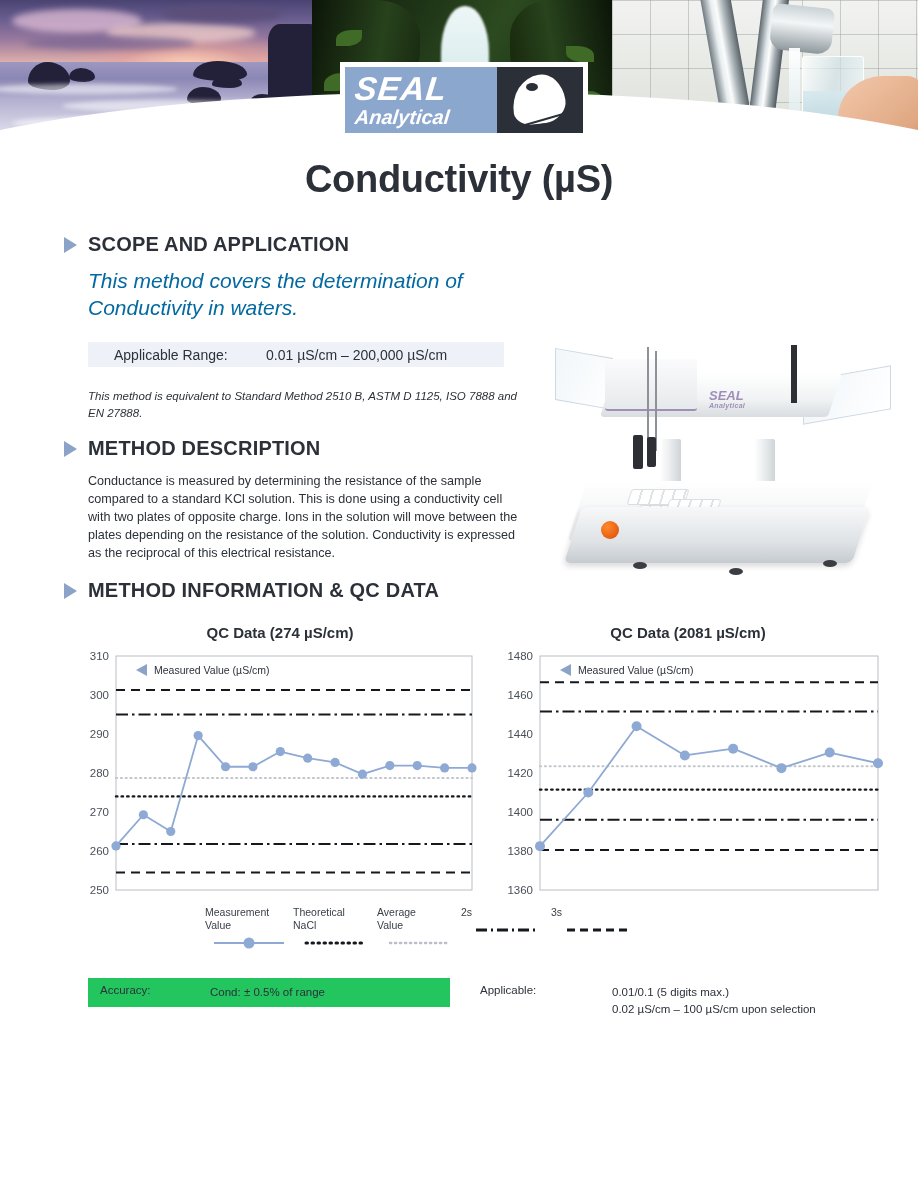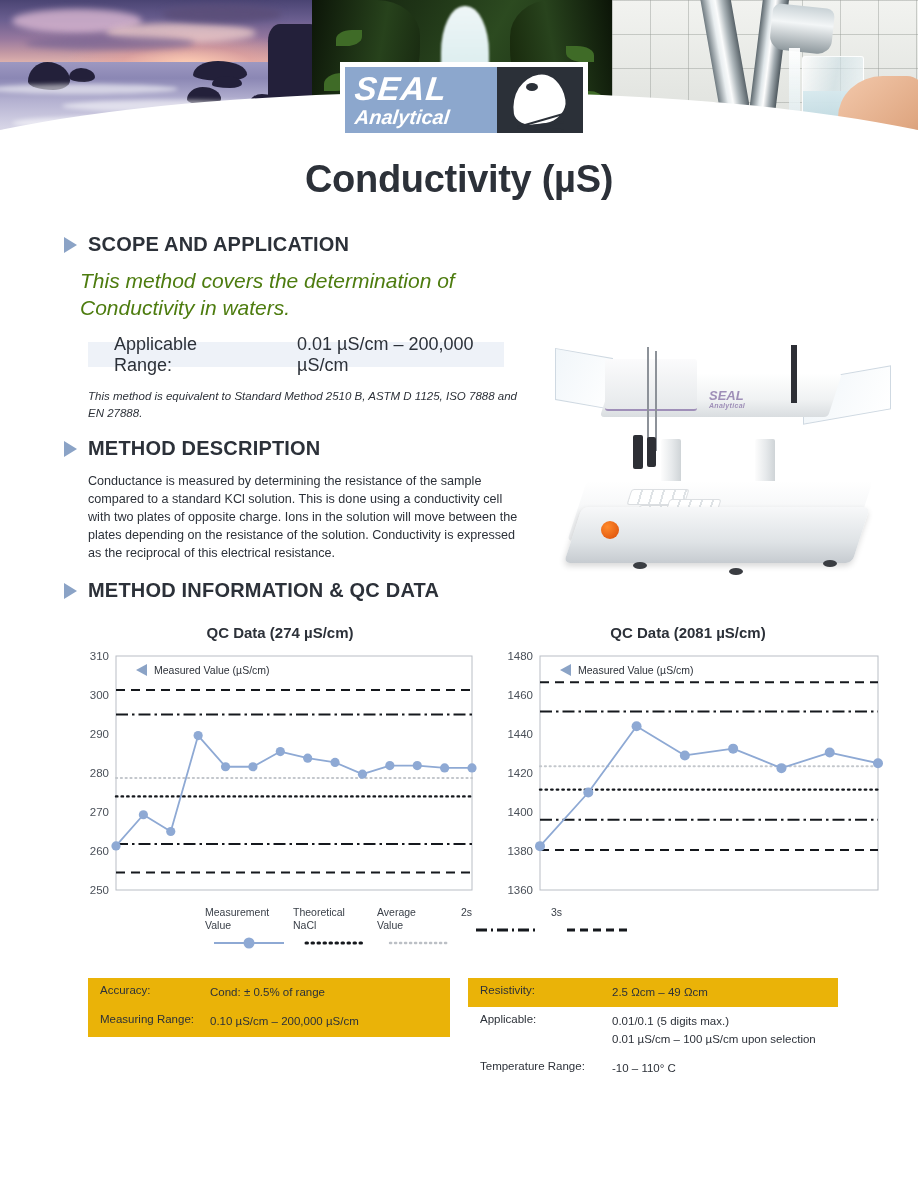--- a/index.html
+++ b/index.html
@@ -160,27 +160,27 @@
   }
   .section-title {
     font-size: 20px; font-weight: bold; color: #2c3139; letter-spacing: .2px;
   }
   #head-scope { top: 233px; left: 64px; }
   #head-desc  { top: 437px; left: 64px; }
   #head-info  { top: 579px; left: 64px; }
 
   
   .scope-lead {
-    position: absolute; top: 267px; left: 80px; width: 430px;
-    font-size: 21px; font-style: italic; color: #4d7c0f; line-height: 1.3;
+    position: absolute; top: 267px; left: 88px; width: 430px;
+    font-size: 21px; font-style: italic; color: #0369a1; line-height: 1.3;
   }
   .range-box {
     position: absolute; top: 342px; left: 88px; width: 416px; height: 25px;
     background: #eef2f8; display: flex; align-items: center;
-    font-size: 18px; color: #2c3139; gap: 48px;
+    font-size: 14px; color: #2c3139;
   }
   .range-label { margin-left: 26px; width: 152px; }
   .range-value { }
   .equiv-note {
     position: absolute; top: 388px; left: 88px; width: 430px;
     font-size: 11.5px; font-style: italic; color: #2c3139; line-height: 1.45;
   }
 
   
   .desc-body {
@@ -276,21 +276,21 @@
     font-size: 10.5px; color: #3a4049; line-height: 1.25;
     white-space: pre-line;
   }
   .leg-mark { margin-top: 5px; height: 12px; display: flex; align-items: center; justify-content: center; }
 
   
   .spec-table { position: absolute; font-size: 11.5px; color: #2c3139; }
   #tbl-left  { top: 978px; left: 88px;  width: 362px; }
   #tbl-right { top: 978px; left: 468px; width: 370px; }
   .spec-row { display: flex; padding: 6px 0 6px 12px; align-items: flex-start; }
-  .spec-row.alt { background: #eab308; }
+  .spec-row.alt { background: #22c55e; }
   #tbl-left  .spec-k { flex: 0 0 110px; }
   #tbl-right .spec-k { flex: 0 0 132px; }
   .spec-v { flex: 1; line-height: 1.5; }
   .spec-v span { display: block; }
 </style>
 </head>
 <body>
 
 <div class="banner">
 
@@ -523,40 +523,22 @@
   </div>
 </div>
 
 <div class="spec-table" id="tbl-left">
     <div class="spec-row alt">
       <div class="spec-k">Accuracy:</div>
       <div class="spec-v">
         <span>Cond: ± 0.5% of range</span>
       </div>
     </div>
-    <div class="spec-row alt">
-      <div class="spec-k">Measuring Range:</div>
-      <div class="spec-v">
-        <span>0.10 µS/cm – 200,000 µS/cm</span>
-      </div>
-    </div>
   </div>
 <div class="spec-table" id="tbl-right">
-    <div class="spec-row alt">
-      <div class="spec-k">Resistivity:</div>
-      <div class="spec-v">
-        <span>2.5 Ωcm – 49 Ωcm</span>
-      </div>
-    </div>
     <div class="spec-row">
       <div class="spec-k">Applicable:</div>
       <div class="spec-v">
         <span>0.01/0.1 (5 digits max.)</span>
-        <span>0.01 µS/cm – 100 µS/cm upon selection</span>
+        <span>0.02 µS/cm – 100 µS/cm upon selection</span>
       </div>
     </div>
-    <div class="spec-row">
-      <div class="spec-k">Temperature Range:</div>
-      <div class="spec-v">
-        <span>-10 – 110° C</span>
-      </div>
-    </div>
   </div>
 
 </body></html>

